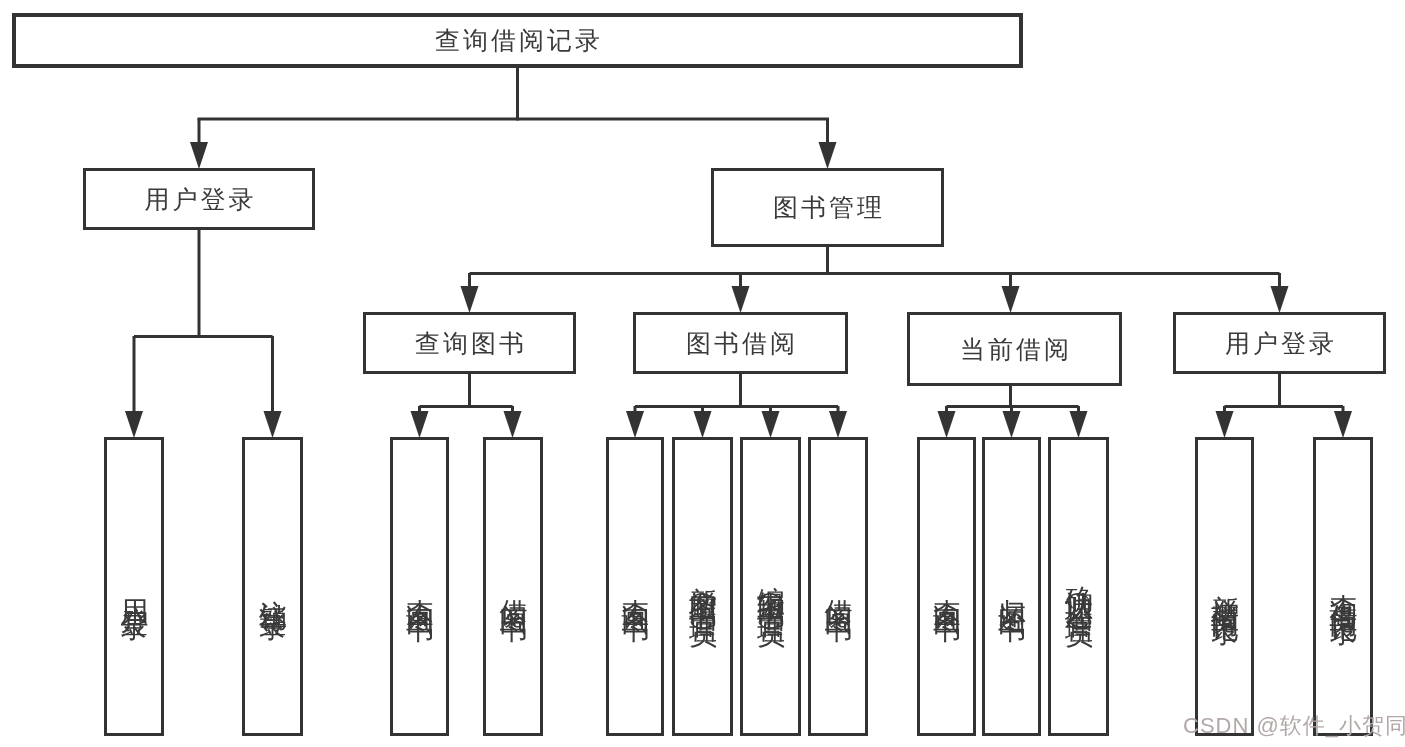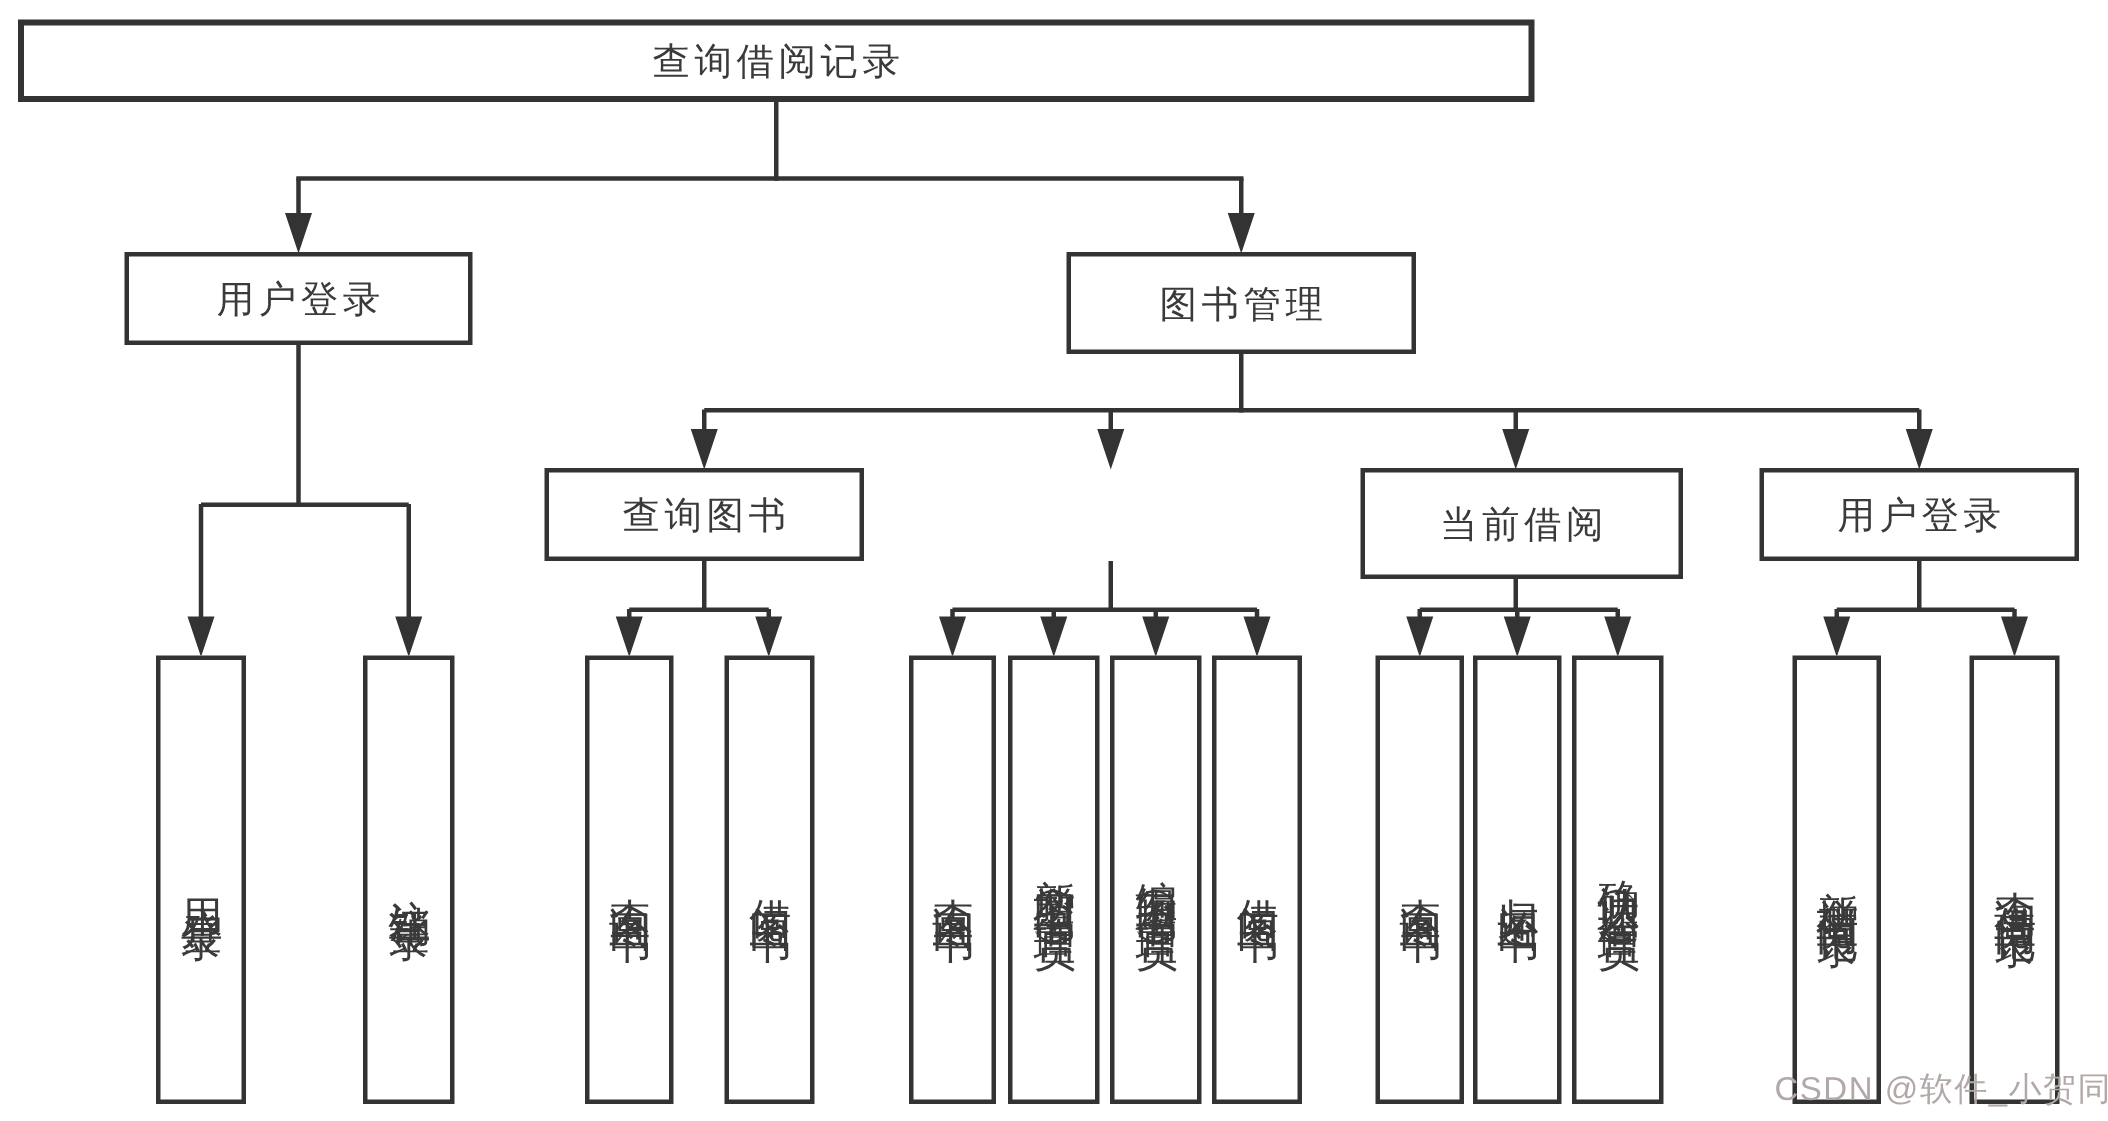--- a/index.html
+++ b/index.html
@@ -118,26 +118,29 @@
     </g>
   </svg>
 
   <div class="node h root" style="left:12px;top:13px;width:1011px;height:55px">
     <span>查询借阅记录</span>
   </div>
 
   <div class="node h" style="left:83px;top:168px;width:232px;height:62px">
     <span>用户登录</span>
   </div>
-  <div class="node h" style="left:711px;top:168px;width:233px;height:68px">
+  <div class="node h" style="left:711px;top:168px;width:233px;height:79px">
     <span>图书管理</span>
   </div>
 
   <div class="node h" style="left:363px;top:312px;width:213px;height:62px">
     <span>查询图书</span>
+  </div>
+  <div class="node h" style="left:633px;top:312px;width:215px;height:62px">
+    <span>图书借阅</span>
   </div>
   <div class="node h" style="left:907px;top:312px;width:215px;height:74px">
     <span>当前借阅</span>
   </div>
   <div class="node h" style="left:1173px;top:312px;width:213px;height:62px">
     <span>用户登录</span>
   </div>
 
   <div class="node v" style="left:104px;top:437px;width:60px;height:299px">
     <span>用户登录</span>

